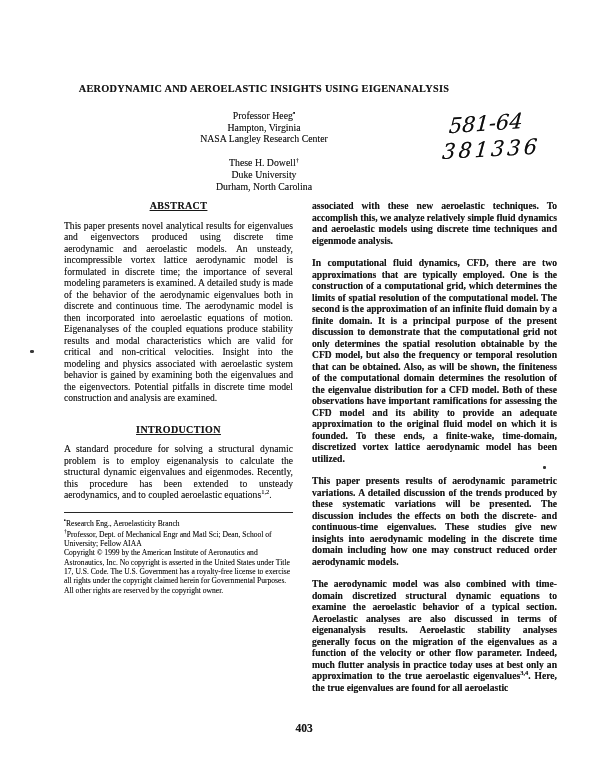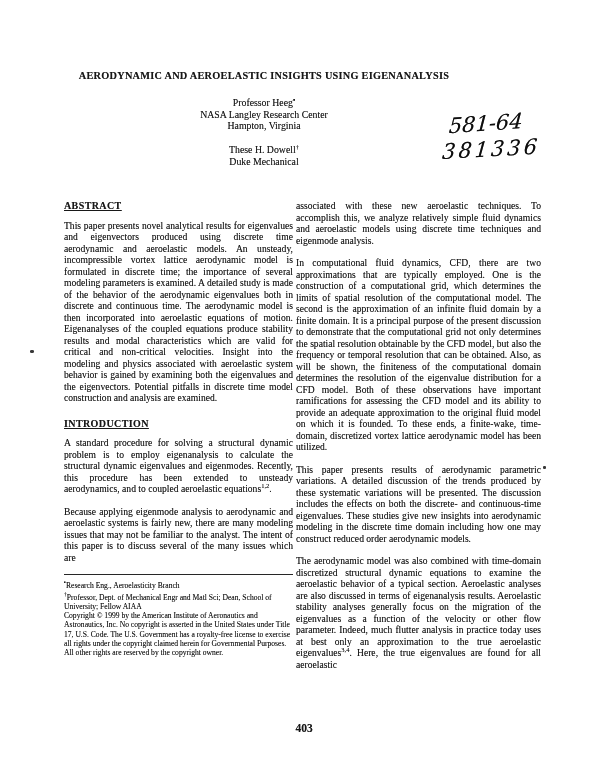--- a/index.html
+++ b/index.html
@@ -11,21 +11,21 @@
     overflow: hidden;
     font-family: "Liberation Serif", serif;
     color: #1c1c1c;
     filter: blur(0.2px) contrast(1.04);
   }
   .page * { text-shadow: 0 0 0.5px rgba(25,25,25,0.55); }
 
   
   .head {
     position: absolute;
-    top: 70px; left: 28px; width: 472px;
+    top: 83px; left: 28px; width: 472px;
     text-align: center;
   }
   .title {
     font-size: 10.3px;
     font-weight: bold;
     letter-spacing: 0.25px;
     margin: 0 0 13px 0;
   }
   .author-block { margin-bottom: 9px; font-size: 9.8px; line-height: 11.6px; }
   .author-block .mark { font-size: 6.5px; vertical-align: super; }
@@ -40,32 +40,33 @@
     color: #111;
     transform: rotate(-4deg) skewX(-8deg);
     line-height: 26px;
     text-shadow: none;
   }
   .handwriting .hw2 { letter-spacing: 3px; margin-left: -5px; transform: rotate(1deg); }
 
   
   .col { position: absolute; top: 200px; font-size: 9.6px; line-height: 11.5px; }
   .col-left  { left: 64px;  width: 229px; }
-  .col-right { left: 296px; width: 245px; }
+  .col-right { left: 312px; width: 245px; font-weight: bold; }
 
   .sect-head {
+    text-align: center;
     font-weight: bold;
     text-decoration: underline;
     font-size: 10px;
     letter-spacing: 0.4px;
     margin: 0 0 8px 0;
   }
   .para { text-align: justify; margin: 0 0 11px 0; }
   .para sup { font-size: 6.5px; line-height: 0; }
-  .intro-gap { margin-top: 14px; }
+  .intro-gap { margin-top: 20px; }
 
   
   .footnote {
     border-top: 1.4px solid #2a2a2a;
     margin-top: 6px;
     padding-top: 3px;
     font-size: 7.6px;
     line-height: 9.3px;
     text-align: left;
   }
@@ -89,42 +90,42 @@
 </head>
 <body>
 
 <div class="page">
 
   <div class="head">
     <h1 class="title">AERODYNAMIC AND AEROELASTIC INSIGHTS USING EIGENANALYSIS</h1>
 
     <div class="author-block">
       <div><span>Professor Heeg</span><span class="mark">▪</span></div>
+      <div>Hampton, Virginia</div>
       <div>NASA Langley Research Center</div>
-      <div>Hampton, Virginia</div>
     </div>
 
     <div class="author-block">
       <div><span>These H. Dowell</span><span class="mark">†</span></div>
-      <div>Duke Mechanical</div>
+      <div>Duke University</div>
+      <div>Durham, North Carolina</div>
     </div>
   </div>
 
   <div class="handwriting">
     <div class="hw1">581-64</div>
     <div class="hw2">381336</div>
   </div>
 
   <div class="col col-left">
     <h2 class="sect-head">ABSTRACT</h2>
     <p class="para">This paper presents novel analytical results for eigenvalues and eigenvectors produced using discrete time aerodynamic and aeroelastic models. An unsteady, incompressible vortex lattice aerodynamic model is formulated in discrete time; the importance of several modeling parameters is examined. A detailed study is made of the behavior of the aerodynamic eigenvalues both in discrete and continuous time. The aerodynamic model is then incorporated into aeroelastic equations of motion. Eigenanalyses of the coupled equations produce stability results and modal characteristics which are valid for critical and non-critical velocities. Insight into the modeling and physics associated with aeroelastic system behavior is gained by examining both the eigenvalues and the eigenvectors. Potential pitfalls in discrete time model construction and analysis are examined.</p>
 
     <h2 class="sect-head intro-gap">INTRODUCTION</h2>
     <p class="para"><span>A standard procedure for solving a structural dynamic problem is to employ eigenanalysis to calculate the structural dynamic eigenvalues and eigenmodes. Recently, this procedure has been extended to unsteady aerodynamics, and to coupled aeroelastic equations</span><sup>1,2</sup><span>.</span></p>
-    <p class="para">Because applying eigenmode analysis to aerodynamic and aeroelastic systems is fairly new, there are many modeling issues that may not be familiar to the analyst. The intent of this paper is to discuss several of the many issues which are</p>
 
     <div class="footnote">
       <p class="fline"><span class="mark">▪</span><span>Research Eng., Aeroelasticity Branch</span></p>
       <p class="fline"><span class="mark">†</span><span>Professor, Dept. of Mechanical Engr and Matl Sci; Dean, School of University; Fellow AIAA</span></p>
       <p class="fline">Copyright © 1999 by the American Institute of Aeronautics and Astronautics, Inc. No copyright is asserted in the United States under Title 17, U.S. Code. The U.S. Government has a royalty-free license to exercise all rights under the copyright claimed herein for Governmental Purposes. All other rights are reserved by the copyright owner.</p>
     </div>
   </div>
 
   <div class="col col-right">
     <p class="para">associated with these new aeroelastic techniques. To accomplish this, we analyze relatively simple fluid dynamics and aeroelastic models using discrete time techniques and eigenmode analysis.</p>

